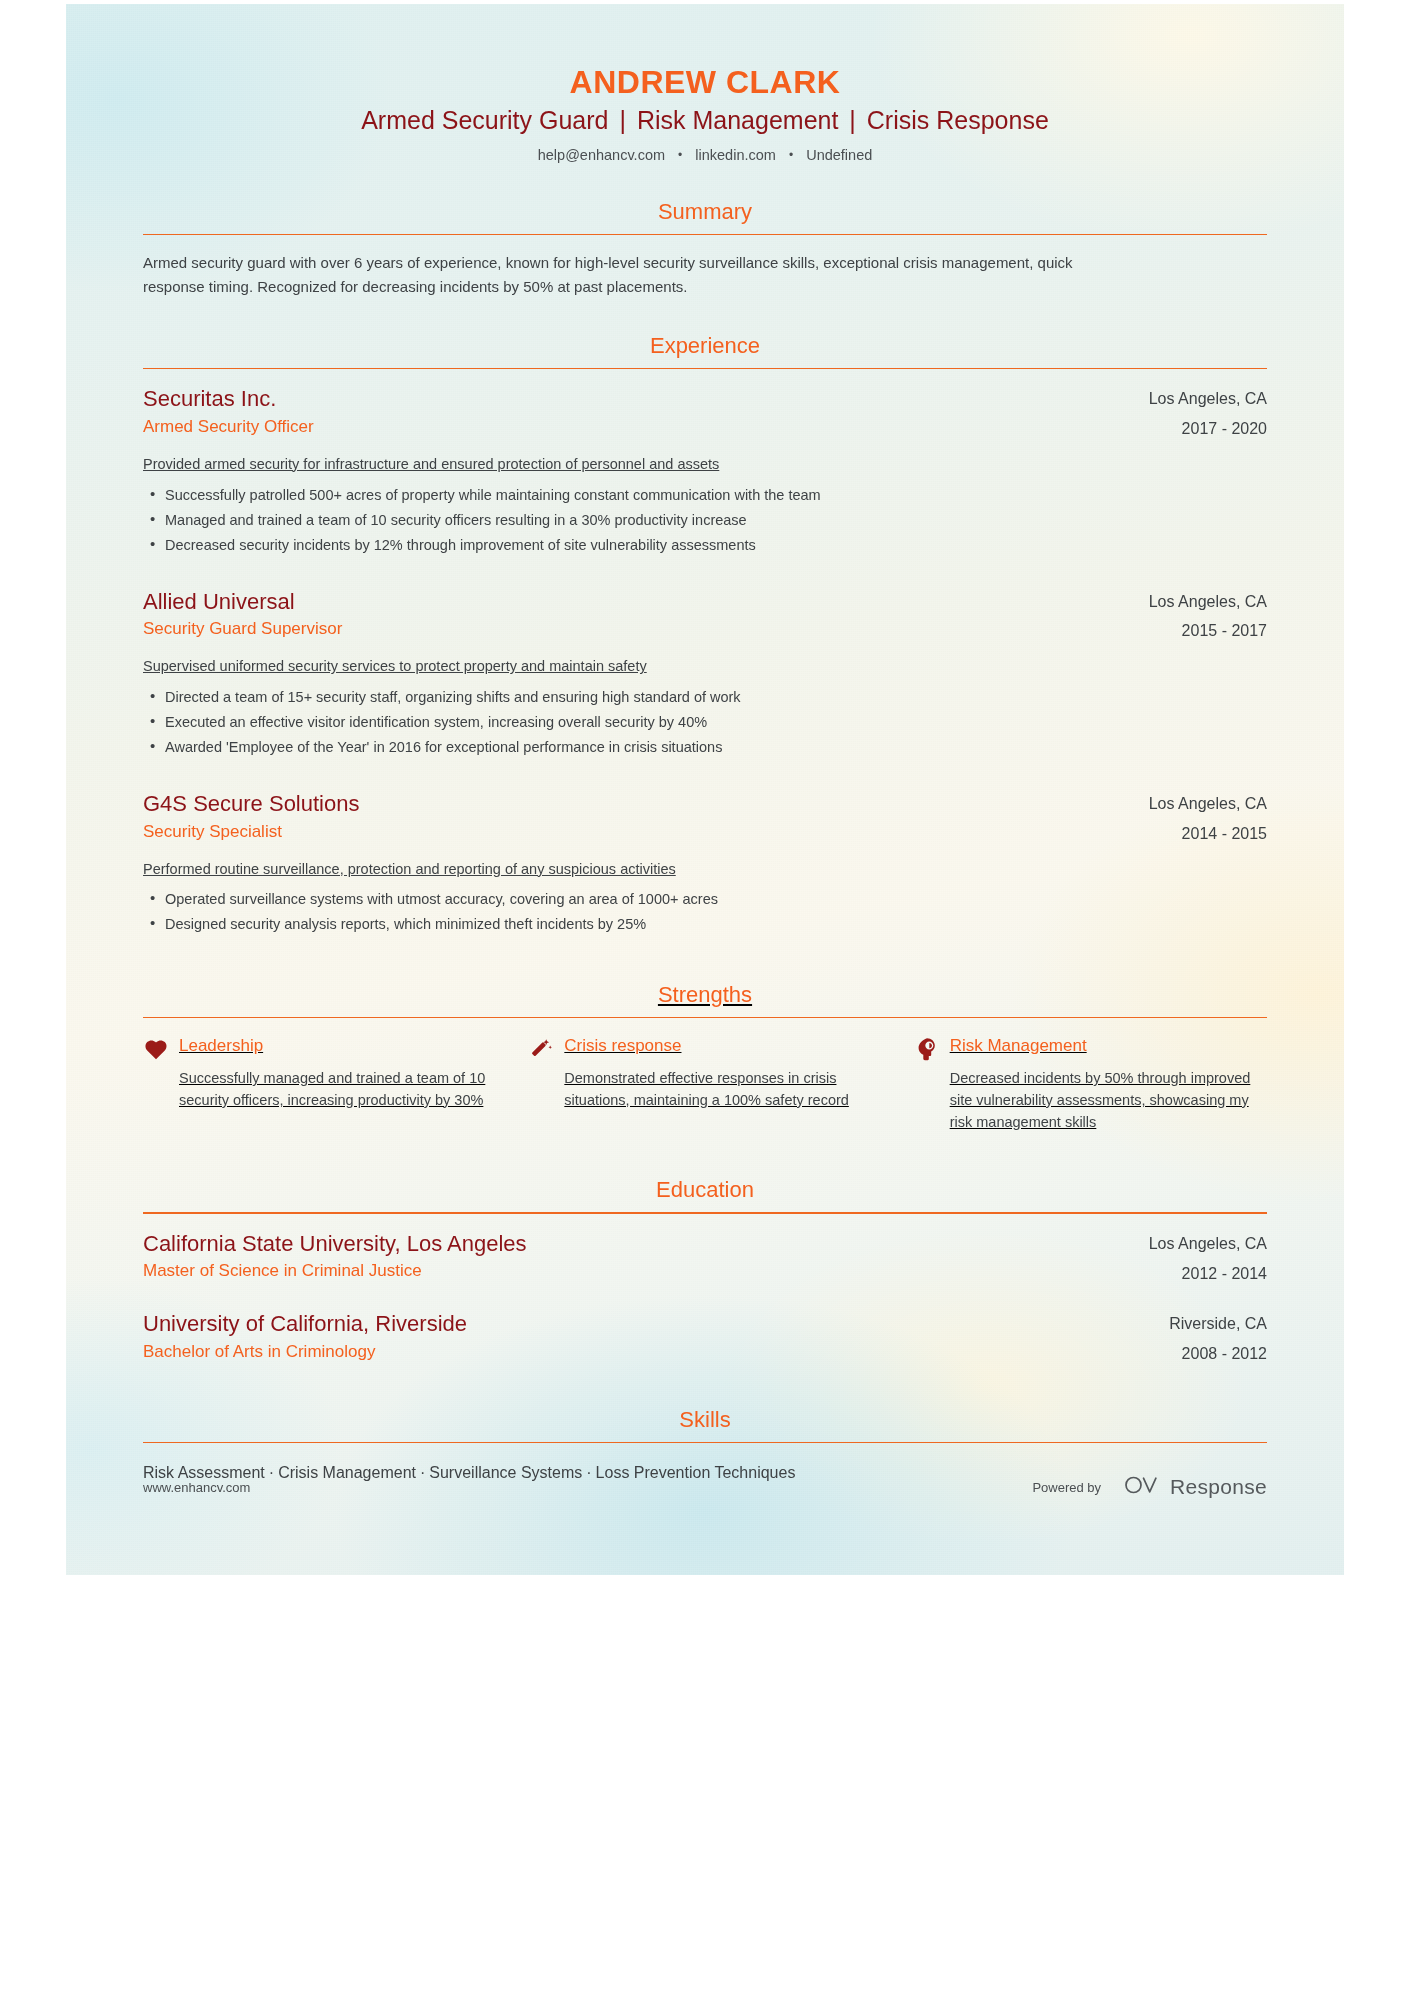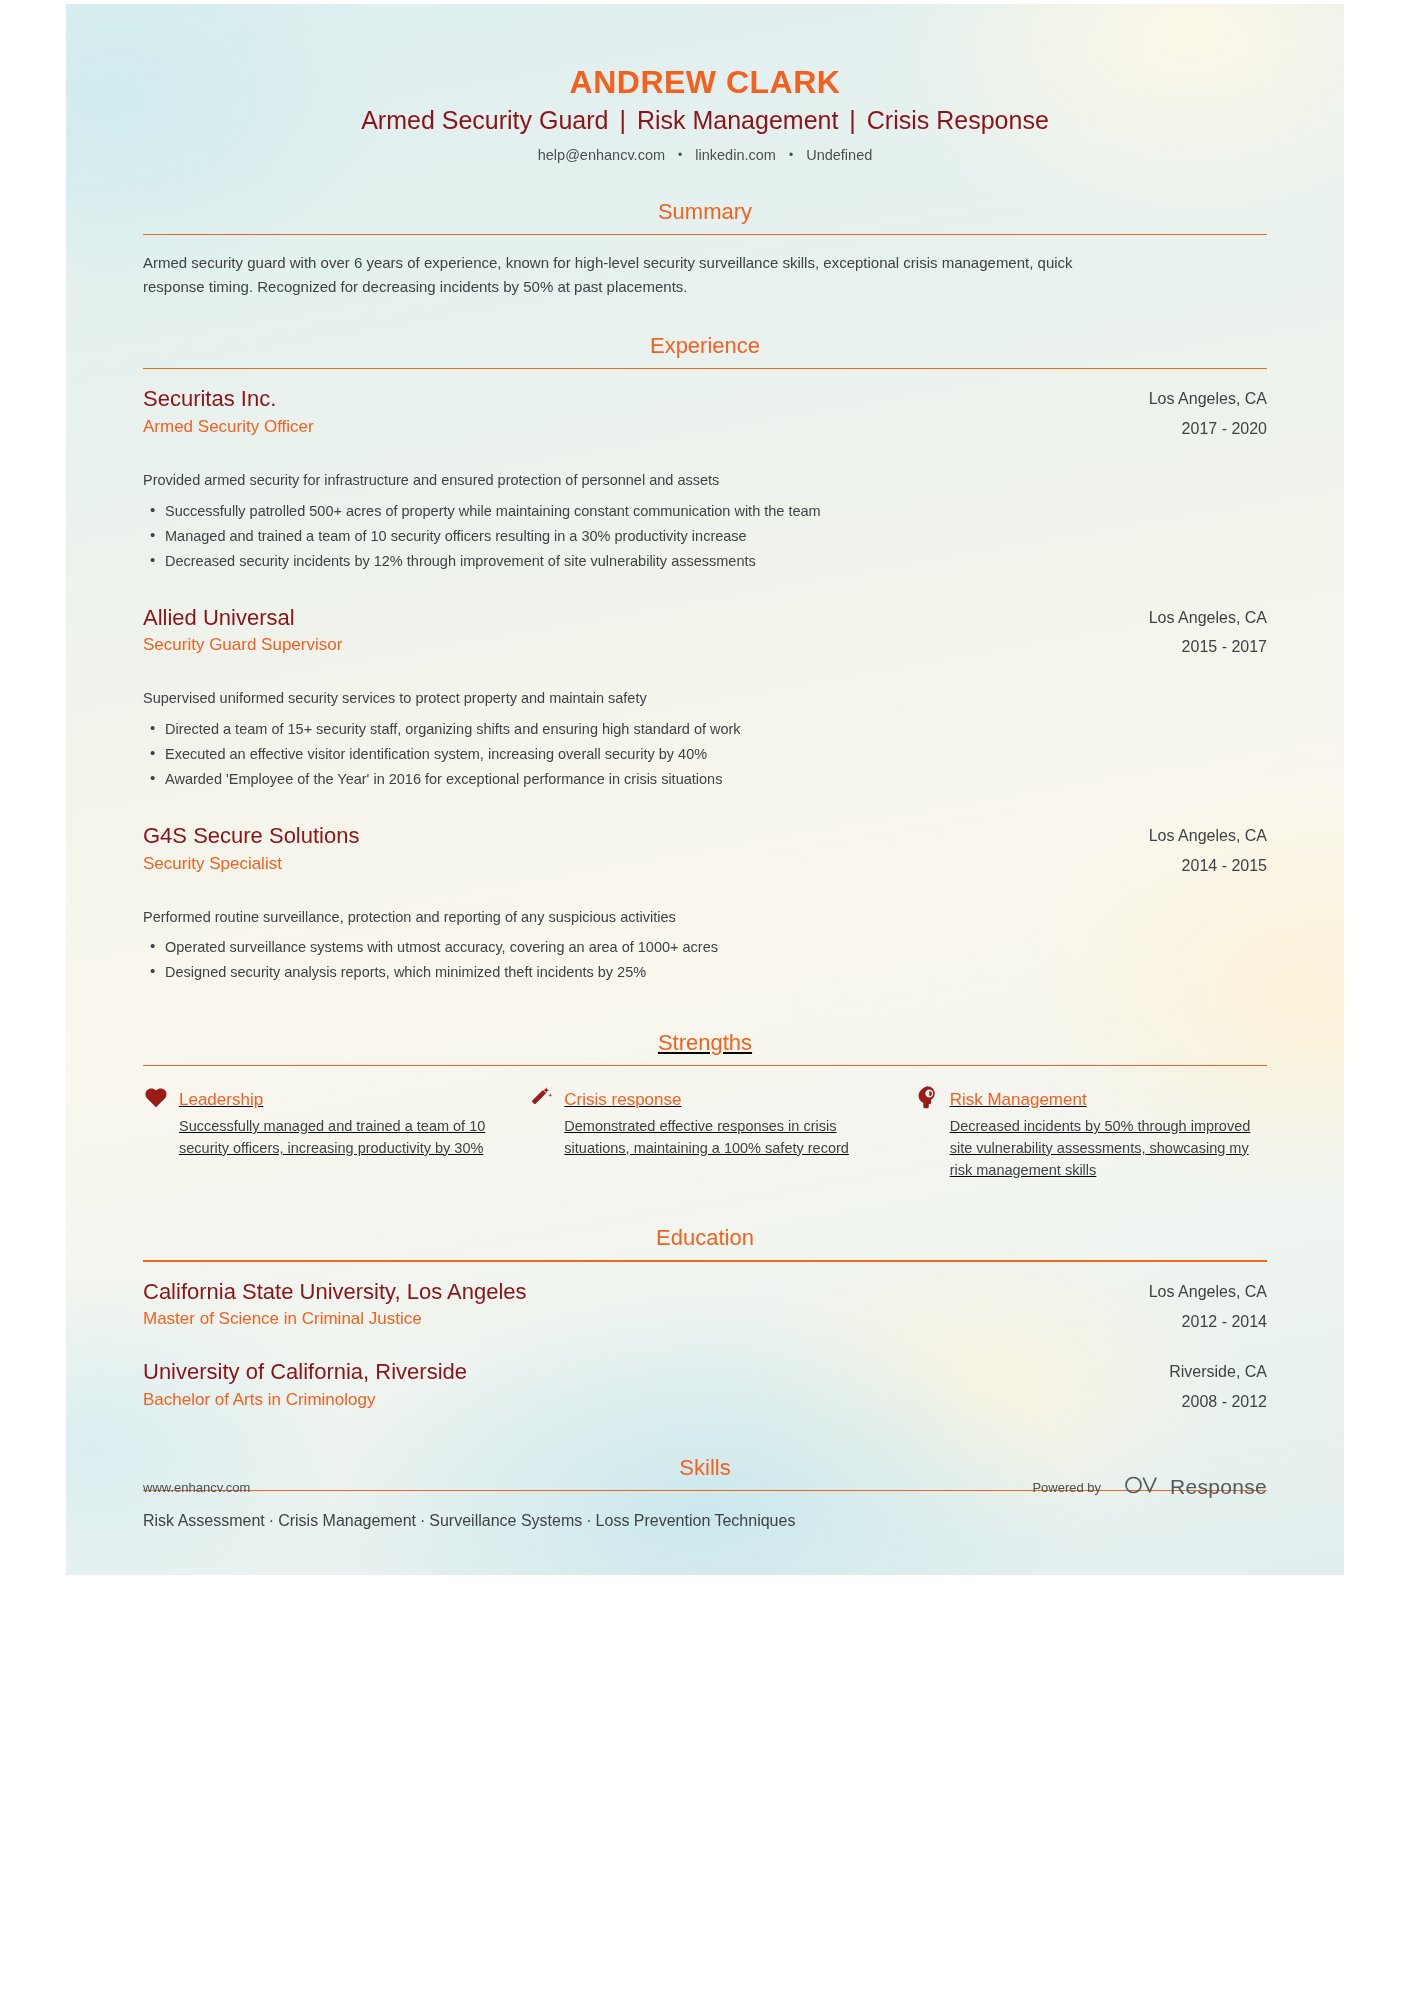--- a/index.html
+++ b/index.html
@@ -126,22 +126,23 @@
   }
   .dates {
     font-size: 16px;
     color: #3e4245;
     line-height: 1.3;
     margin-top: 9px;
   }
   .entry-desc {
     font-size: 14.5px;
     color: #3e4245;
-    margin-top: 30px;
+    margin-top: 14px;
     line-height: 1.5;
+    text-decoration: underline;
   }
   .bullets { list-style: none; margin-top: 8px; }
   .bullets li {
     font-size: 14.5px;
     color: #3e4245;
     line-height: 1.52;
     padding-left: 22px;
     position: relative;
     margin-top: 3px;
   }
@@ -156,21 +157,21 @@
 
   
   .strengths {
     display: flex;
     gap: 32px;
     padding-top: 14px;
   }
   .strength { flex: 1 1 0; min-width: 0; }
   .strength-head {
     display: flex;
-    align-items: flex-end;
+    align-items: flex-start;
     gap: 10px;
   }
   .strength-icon {
     width: 26px;
     height: 26px;
     flex: 0 0 26px;
     display: flex;
     align-items: center;
     justify-content: center;
   }

